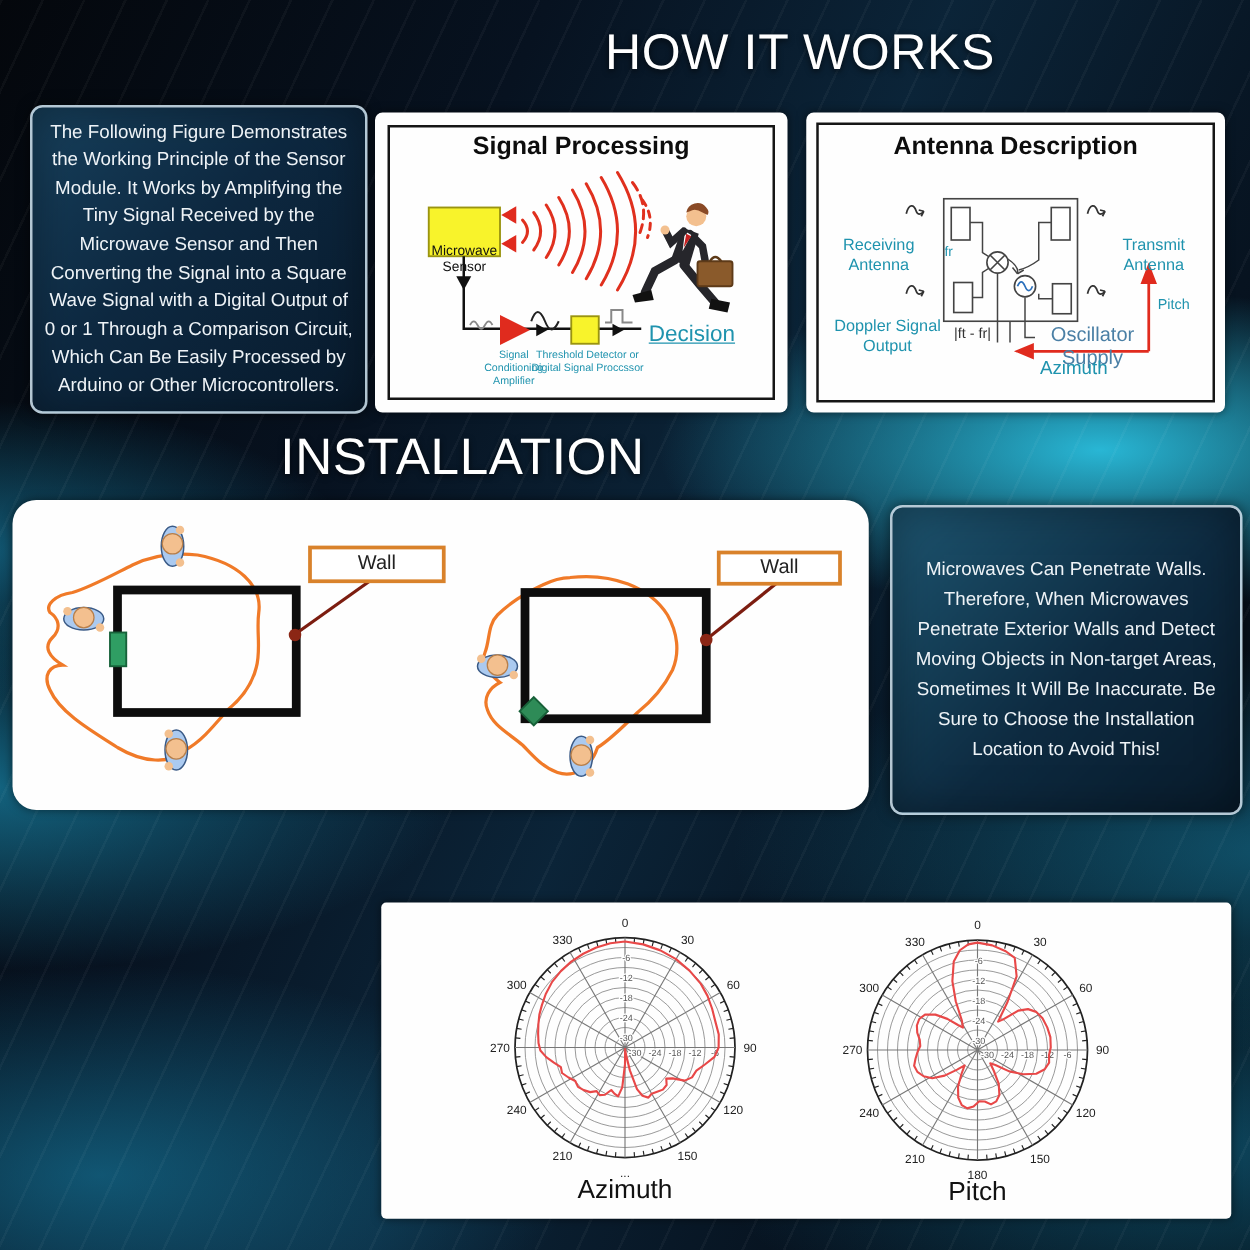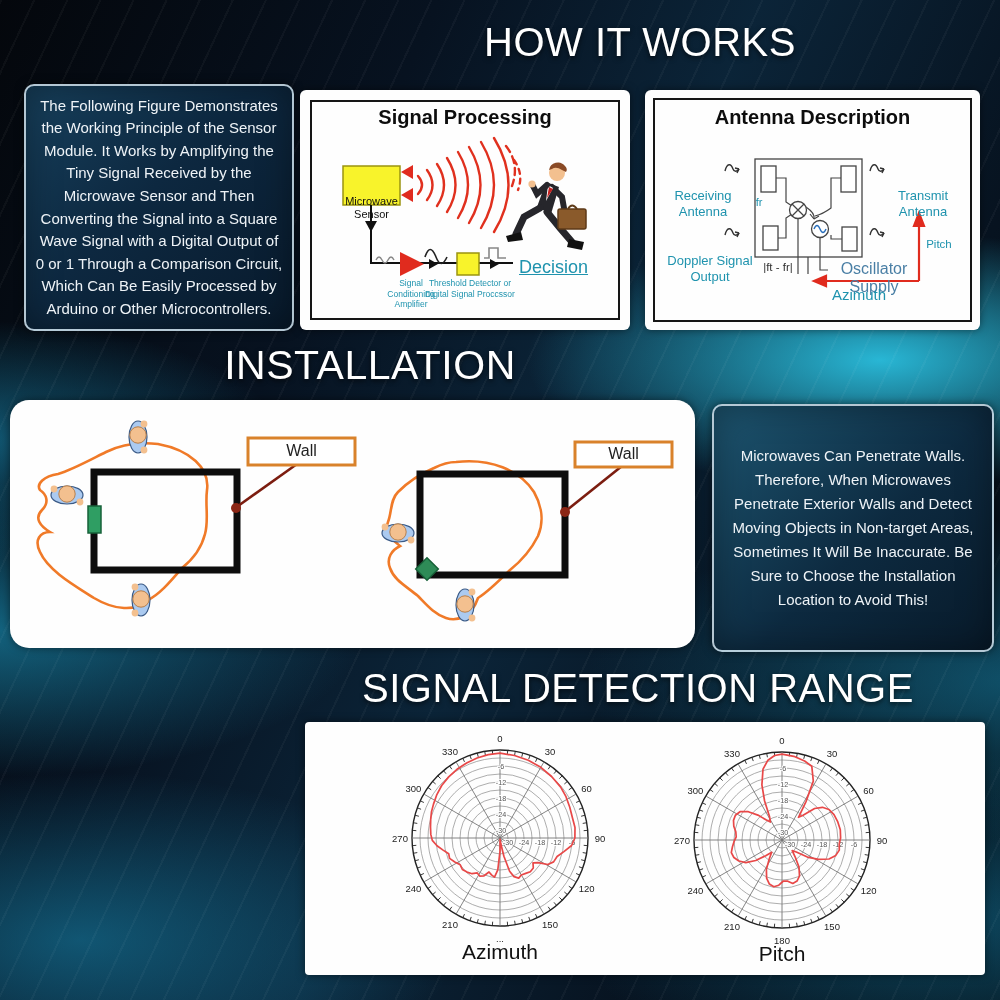--- a/index.html
+++ b/index.html
@@ -36,21 +36,20 @@
   svg{display:block;}
   .art{position:absolute;left:0;top:0;}
 </style>
 </head>
 <body>
 
 <div class="canvas">
 
   <div class="h-title" style="top:20px;left:300px;width:680px;font-size:40px;">HOW IT WORKS</div>
   <div class="h-title" style="top:342px;left:2px;width:712px;font-size:41px;margin-left:12px;">INSTALLATION</div>
-  <div class="h-title" style="top:666px;left:298px;width:680px;font-size:40px;">SIGNAL DETECTION RANGE</div>
 
   <div class="infobox" style="left:24px;top:84px;width:266px;height:243px;font-size:15px;line-height:22.6px;">
     <div class="pre">The Following Figure Demonstrates
 the Working Principle of the Sensor
 Module. It Works by Amplifying the
 Tiny Signal Received by the
 Microwave Sensor and Then
 Converting the Signal into a Square
 Wave Signal with a Digital Output of
 0 or 1 Through a Comparison Circuit,

